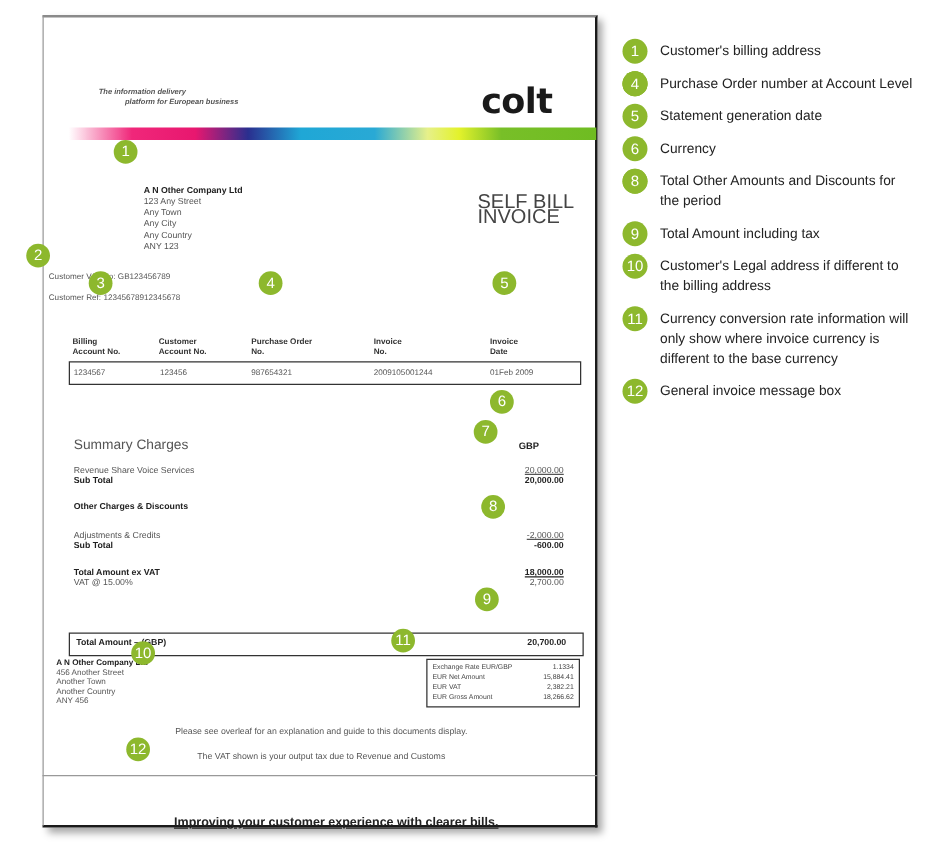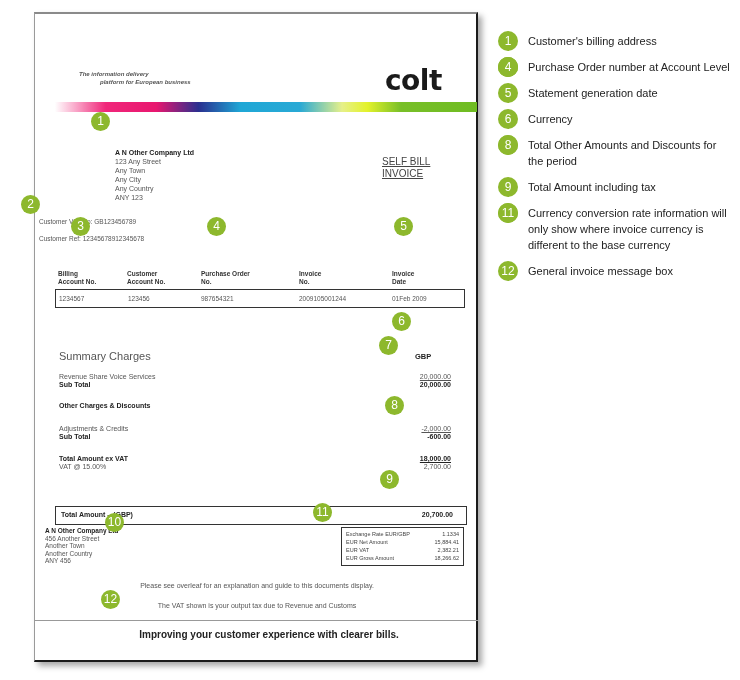--- a/index.html
+++ b/index.html
@@ -24,21 +24,21 @@
   .tagline .l2 { padding-left: 21px; }
   .logo { left: 350px; top: 14px; font-size: 28px; font-weight: bold; color: #1a1a1a; letter-spacing: -0.5px; font-family: "DejaVu Sans", sans-serif; }
   .stripe {
     left: 20px; top: 52px; width: 422px; height: 10px;
     background: linear-gradient(90deg, rgba(255,255,255,0) 0%, #f0277a 12%, #e8176f 24%, #2a2f8f 34%, #1fa7d6 44%, #29a9d5 58%, #e6f08a 68%, #e3f22b 74%, #78bf28 82%, #6fbc22 100%);
     filter: blur(0.6px);
   }
 
   .addr { left: 80px; top: 98px; font-size: 7px; line-height: 9px; color: #555; }
   .addr .name { font-weight: bold; color: #222; }
-  .selfbill { left: 347px; top: 106px; font-size: 10px; line-height: 12px; color: #444; text-decoration: underline; }
+  .selfbill { left: 347px; top: 106px; font-size: 16px; line-height: 12px; color: #444; }
 
   .small { font-size: 6.5px; color: #555; }
   .vat { left: 4px; top: 168px; }
   .ref { left: 4px; top: 185px; }
 
   .hdr { top: 220px; font-size: 6.5px; font-weight: bold; color: #333; line-height: 8px; }
   .acct-box { left: 20px; top: 239px; width: 410px; height: 19px; border: 1.5px solid #333; }
   .cell { top: 245px; font-size: 6.5px; color: #555; }
 
   .sum-title { left: 24px; top: 300px; font-size: 11px; color: #555; }
@@ -185,29 +185,29 @@
         <span>18,266.62</span>
       </div>
   </div>
 
   <div class="abs note" style="top:532px;">Please see overleaf for an explanation and guide to this documents display.</div>
   <div class="abs note" style="top:552px;">The VAT shown is your output tax due to Revenue and Customs</div>
 
   <div class="abs divider"></div>
 
   <span class="badge" style="left:66px;top:576px;">12</span>
-  <div class="abs footer" style="top:579px;padding-left:24px;">Improving your customer experience with clearer bills.</div>
+  <div class="abs footer" style="top:603px;padding-left:24px;text-decoration:underline;">Improving your customer experience with clearer bills.</div>
 </div>
 
 <div class="legend">
   <div class="leg-item"><span class="badge">1</span><span>Customer's billing address</span></div>
   <div class="leg-item"><span class="badge">2</span></div>
   <div class="leg-item"><span class="badge">3</span></div>
   <div class="leg-item"><span class="badge">4</span><span>Purchase Order number at Account Level</span></div>
   <div class="leg-item"><span class="badge">5</span><span>Statement generation date</span></div>
   <div class="leg-item"><span class="badge">6</span><span>Currency</span></div>
   <div class="leg-item"><span class="badge">7</span></div>
   <div class="leg-item"><span class="badge">8</span><span>Total Other Amounts and Discounts for the period</span></div>
   <div class="leg-item"><span class="badge">9</span><span>Total Amount including tax</span></div>
-  <div class="leg-item"><span class="badge">10</span></div>
+  <div class="leg-item"><span class="badge">10</span><span>Customer's Legal address if different to the billing address</span></div>
   <div class="leg-item"><span class="badge">11</span><span>Currency conversion rate information will only show where invoice currency is different to the base currency</span></div>
   <div class="leg-item"><span class="badge">12</span><span>General invoice message box</span></div>
 </div>
 
 </body></html>

